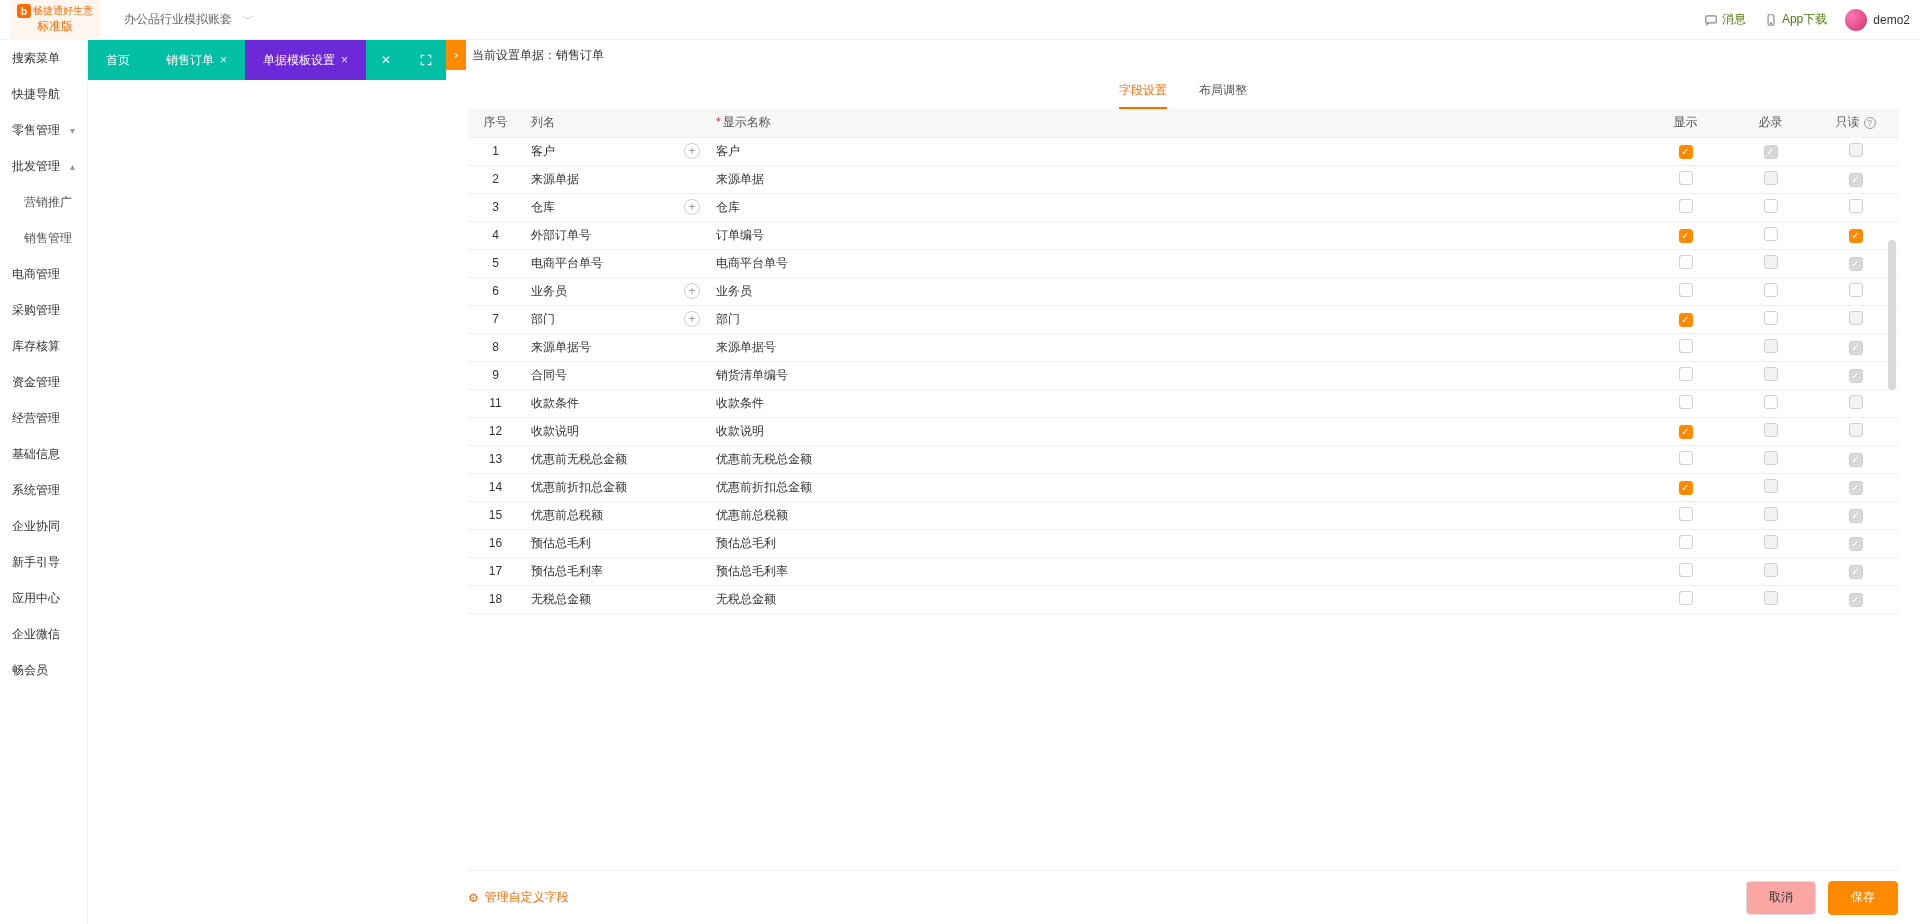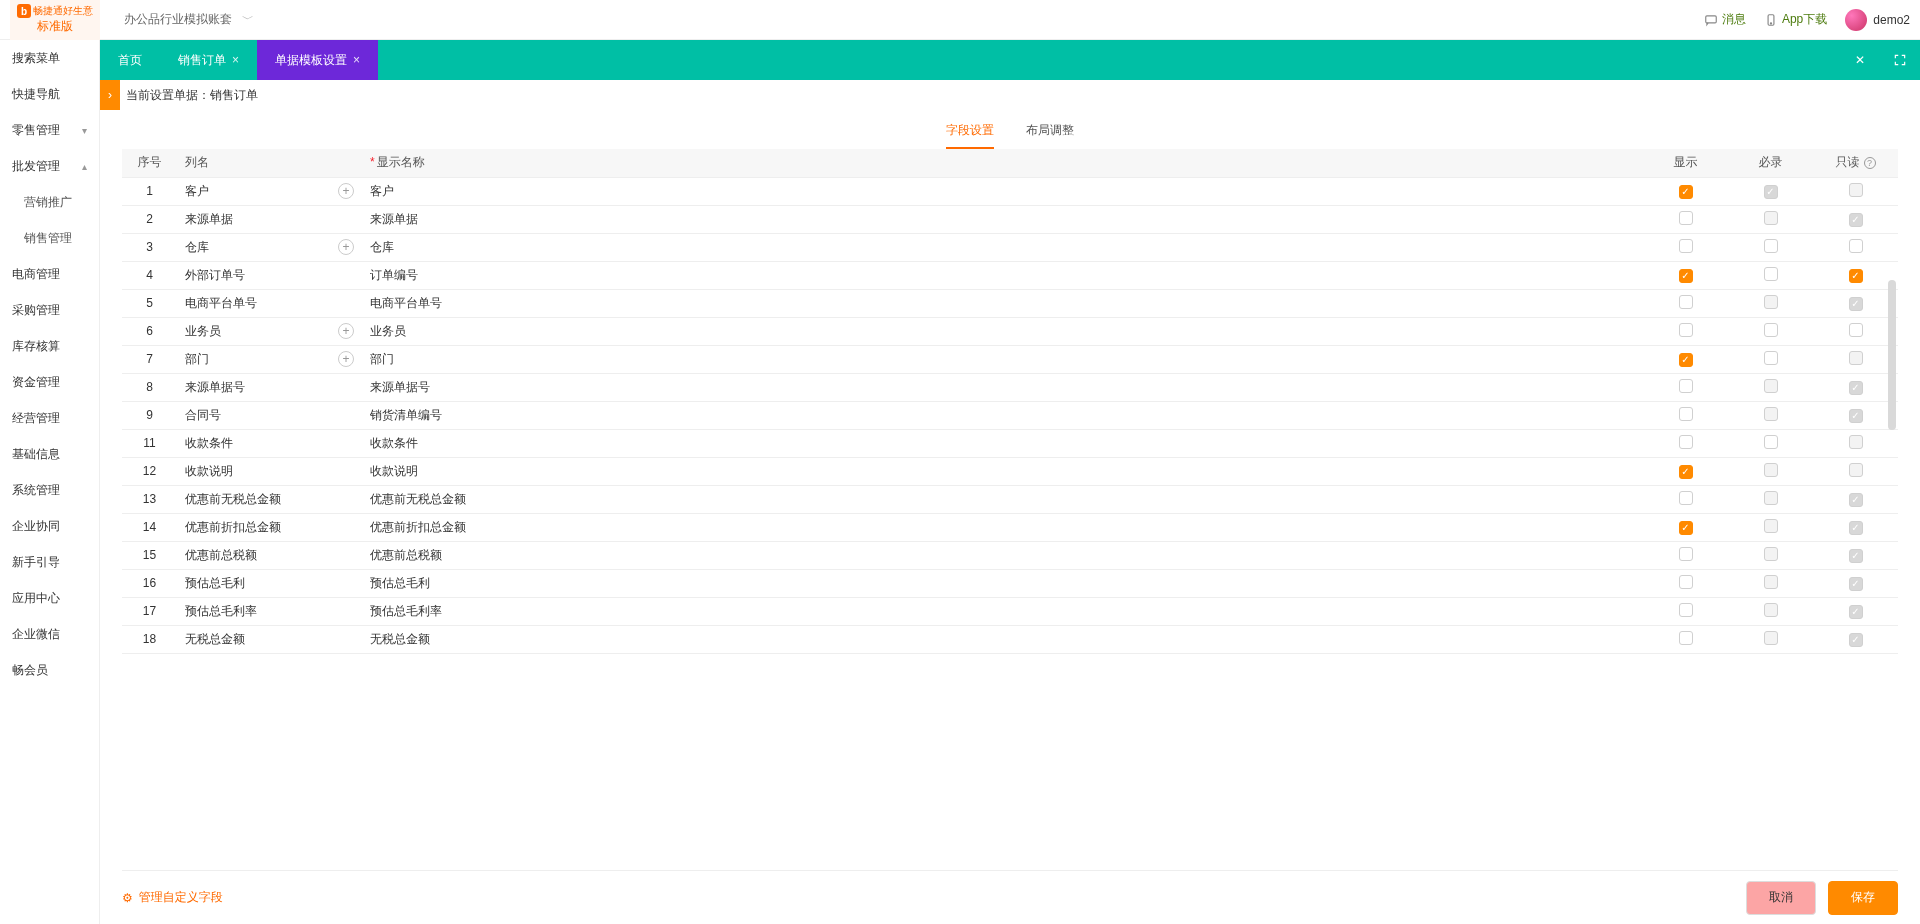--- a/index.html
+++ b/index.html
@@ -14,26 +14,26 @@
   .logo-sub { color: #ff6a00; font-size: 12px; }
   .account-sel { margin-left: 24px; color: #666; display: flex; align-items: center; gap: 10px; cursor: pointer; }
   .topbar-spacer { flex: 1; }
   .top-action { display: flex; align-items: center; gap: 4px; color: #4d7c0f; margin-left: 18px; cursor: pointer; }
   .top-icon { width: 14px; height: 14px; }
   .avatar { width: 22px; height: 22px; border-radius: 50%; background: radial-gradient(circle at 30% 30%, #f7b, #c36); margin-left: 18px; }
   .username { margin-left: 6px; color: #333; }
 
   
   .layout { display: flex; height: calc(100vh - 40px); }
-  .sidebar { width: 100px; border-right: 1px solid #eee; background: #fff; overflow-y: auto; }
+  .sidebar { width: 88px; border-right: 1px solid #eee; background: #fff; overflow-y: auto; }
   .side-item { height: 36px; display: flex; align-items: center; justify-content: space-between; padding: 0 12px; color: #333; cursor: pointer; }
   .side-item.sub { padding-left: 24px; color: #555; }
   .side-caret { font-size: 10px; color: #999; }
 
-  .content { flex: 1; display: flex; flex-direction: column; }
+  .content { flex: 1; display: flex; flex-direction: row; }
 
   
   .tabbar { height: 40px; background: #00bfa5; display: flex; align-items: stretch; }
   .tab { padding: 0 18px; display: flex; align-items: center; gap: 6px; color: #fff; cursor: pointer; position: relative; }
   .tab.active { background: #6d28d9; }
   .tab-close { font-size: 12px; opacity: .85; }
   .tabbar-spacer { flex: 1; }
   .tabbar-icon { width: 40px; display: flex; align-items: center; justify-content: center; color: #fff; cursor: pointer; }
 
   

